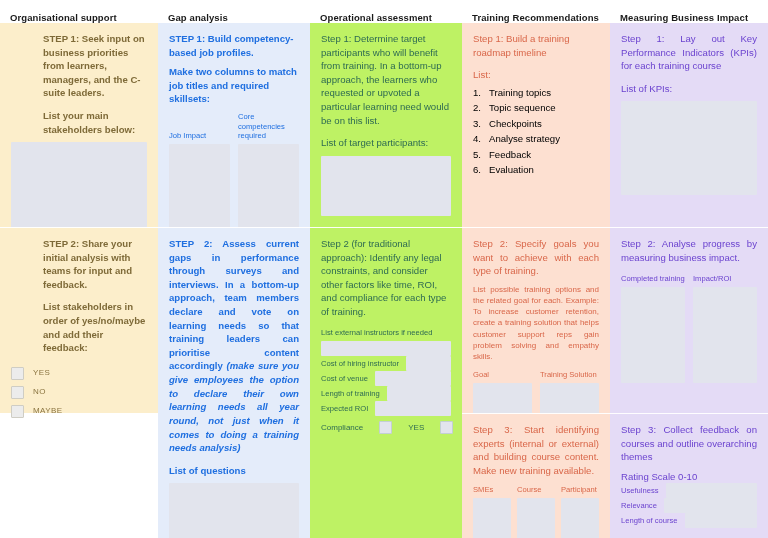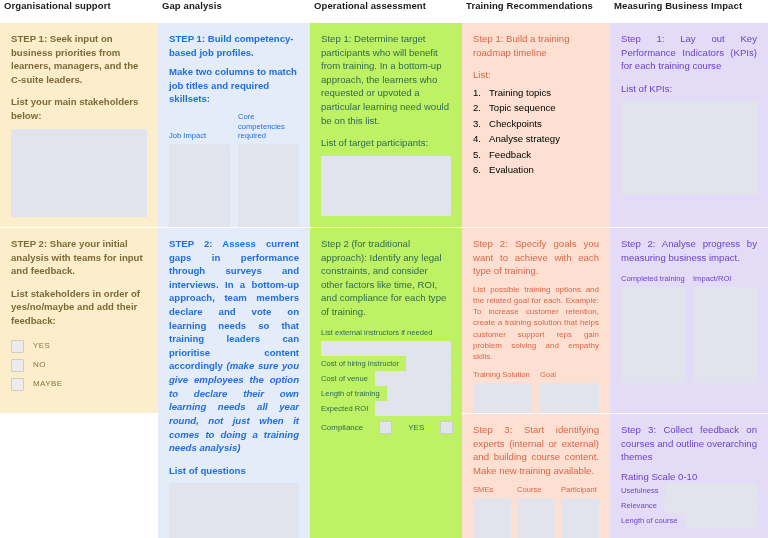--- a/index.html
+++ b/index.html
@@ -15,38 +15,38 @@
   .col { position: relative; height: 538px; display: flex; flex-direction: column; }
   .col-1 { width: 158px; }
   .col-2 { width: 152px; }
   .col-3 { width: 152px; }
   .col-4 { width: 148px; }
   .col-5 { width: 158px; }
 
   .col-head {
     height: 23px;
     background: #ffffff;
-    display: flex; align-items: flex-start;
-    padding-left: 4px;
+    display: flex; align-items: flex-end;
+    padding-left: 10px;
     flex: 0 0 23px;
   }
   .col-head-title {
     font-size: 9.5px; font-weight: bold; color: #1a1a1a;
     letter-spacing: .1px; white-space: nowrap;
   }
   .col-body { flex: 1 1 auto; display: flex; flex-direction: column; }
 
   
   .card { padding: 9px 11px 10px 11px; position: relative; }
   .card + .card { border-top: 1.2px solid rgba(255,255,255,.95); }
 
   
   .c-yellow { background: #fceecb; }
   .c-yellow .hd, .c-yellow .bd, .c-yellow .lbl { color: #8a7440; }
-  .c-yellow .hd { color: #7e6a38; }
+  .c-yellow .hd { color: #7e6a38; margin-left: 32px; }
   
   .c-blue { background: #e4ecfa; }
   .c-blue .hd, .c-blue .bd, .c-blue .lbl { color: #1f6fe0; }
   
   .c-green { background: #bef264; }
   .c-green .hd, .c-green .bd, .c-green .lbl { color: #2e6b52; }
   
   .c-peach { background: #fde0d1; }
   .c-peach .hd, .c-peach .bd, .c-peach .lbl { color: #d9674a; }
   
@@ -244,25 +244,25 @@
             </li>
         </ol>
       </div>
 
       <div class="card c-peach" style="height:186px;">
         <div class="bd bd-j">Step 2: Specify goals you want to achieve with each type of training.</div>
         <div class="sp-s"></div>
         <div class="lbl bd-j" style="font-size:8px;line-height:1.4;">List possible training options and the related goal for each. Example: To increase customer retention, create a training solution that helps customer support reps gain problem solving and empathy skills.</div>
         <div class="two-col" style="margin-top:8px;">
           <div>
+            <div class="lbl">Goal</div>
+            <div class="box fill" style="height:44px;margin-top:3px;"></div>
+          </div>
+          <div>
             <div class="lbl">Training Solution</div>
-            <div class="box fill" style="height:44px;margin-top:3px;"></div>
-          </div>
-          <div>
-            <div class="lbl">Goal</div>
             <div class="box fill" style="height:44px;margin-top:3px;"></div>
           </div>
         </div>
       </div>
 
       <div class="card c-peach" style="flex:1 1 auto;">
         <div class="bd bd-j">Step 3: Start identifying experts (internal or external) and building course content. Make new training available.</div>
         <div class="three-col" style="margin-top:8px;">
           <div>
             <div class="lbl">SMEs</div>

